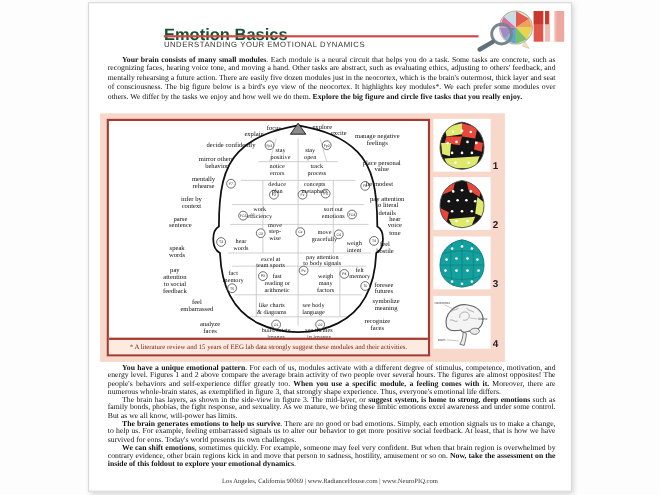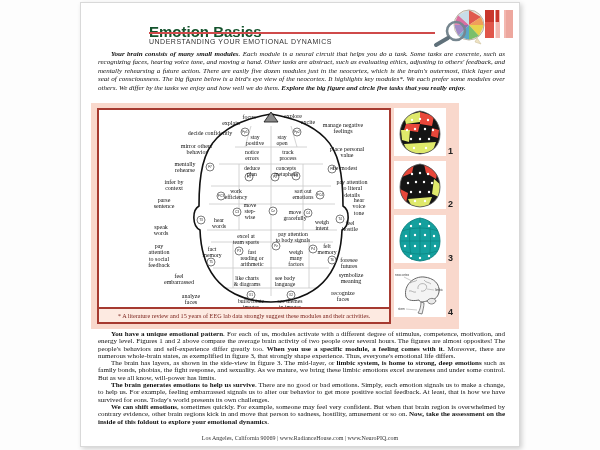--- a/index.html
+++ b/index.html
@@ -12,21 +12,21 @@
   .title-rule{position:absolute;left:68px;top:29px;width:286px;height:2px;background:#cf4a4a;}
   .subtitle{position:absolute;left:68px;top:34px;font:7px/9px "Liberation Sans",sans-serif;
             letter-spacing:.5px;color:#333;}
   .logo-svg{position:absolute;left:350px;top:3px;}
   .brand-svg{position:absolute;left:404px;top:7px;}
   
   .textcol{position:absolute;left:17px;width:407px;}
   .intro{top:47px;}
   .bodytext{top:328px;}
   .para{margin:0;font:7px/7.3px "Liberation Serif",serif;text-align:justify;text-indent:13px;color:#111;}
-  .intro .para{line-height:8.4px;font-style:italic;}
+  .intro .para{line-height:8.4px;}
   .b{font-weight:bold;}
   
   .figure-panel{position:absolute;left:10px;top:100px;width:368px;height:226px;background:#f9d8cc;}
   .figure-box{position:absolute;left:6px;top:5px;width:294px;height:216px;box-sizing:border-box;
               border:2px solid #a63a30;background:#fff;}
   .diagram{position:absolute;left:0;top:0;right:0;height:197px;}
   .diagram svg{position:absolute;left:0;top:0;}
   .caption{position:absolute;left:0;right:0;bottom:0;height:13px;background:#fdeae1;
            border-top:2px solid #a63a30;font:6.2px/13px "Liberation Serif",serif;
            color:#7a221c;text-align:center;}
@@ -380,20 +380,20 @@
             <text x="4" y="41">stem</text>
           </g>
         </svg>
       </div>
       <span class="fig-num">4</span>
     </div>
   </div>
 
   <div class="textcol bodytext">
         <p class="para"><span class="b">You have a unique emotional pattern</span><span>. For each of us, modules activate with a different degree of stimulus, competence, motivation, and energy level. Figures 1 and 2 above compare the average brain activity of two people over several hours. The figures are almost opposites! The people's behaviors and self-experience differ greatly too. </span><span class="b">When you use a specific module, a feeling comes with it.</span><span> Moreover, there are numerous whole-brain states, as exemplified in figure 3, that strongly shape experience. Thus, everyone's emotional life differs.</span></p>
-        <p class="para"><span>The brain has layers, as shown in the side-view in figure 3. The mid-layer, or </span><span class="b">limbic system, is home to strong, deep emotions</span><span> such as family bonds, phobias, the fight response, and sexuality. As we mature, we bring these limbic emotions excel awareness and under some control. But as we all know, will-power has limits.</span></p>
+        <p class="para"><span>The brain has layers, as shown in the side-view in figure 3. The mid-layer, or </span><span class="b">suggest system, is home to strong, deep emotions</span><span> such as family bonds, phobias, the fight response, and sexuality. As we mature, we bring these limbic emotions excel awareness and under some control. But as we all know, will-power has limits.</span></p>
         <p class="para"><span class="b">The brain generates emotions to help us survive</span><span>. There are no good or bad emotions. Simply, each emotion signals us to make a change, to help us. For example, feeling embarrassed signals us to alter our behavior to get more positive social feedback. At least, that is how we have survived for eons. Today's world presents its own challenges.</span></p>
         <p class="para"><span class="b">We can shift emotions</span><span>, sometimes quickly. For example, someone may feel very confident. But when that brain region is overwhelmed by contrary evidence, other brain regions kick in and move that person to sadness, hostility, amusement or so on. </span><span class="b">Now, take the assessment on the inside of this foldout to explore your emotional dynamics</span><span>.</span></p>
       </div>
 
   <div class="footer">Los Angeles, California 90069  |  www.RadianceHouse.com  |  www.NeuroPIQ.com</div>
  </div>
 </div>
 
 </body></html>

